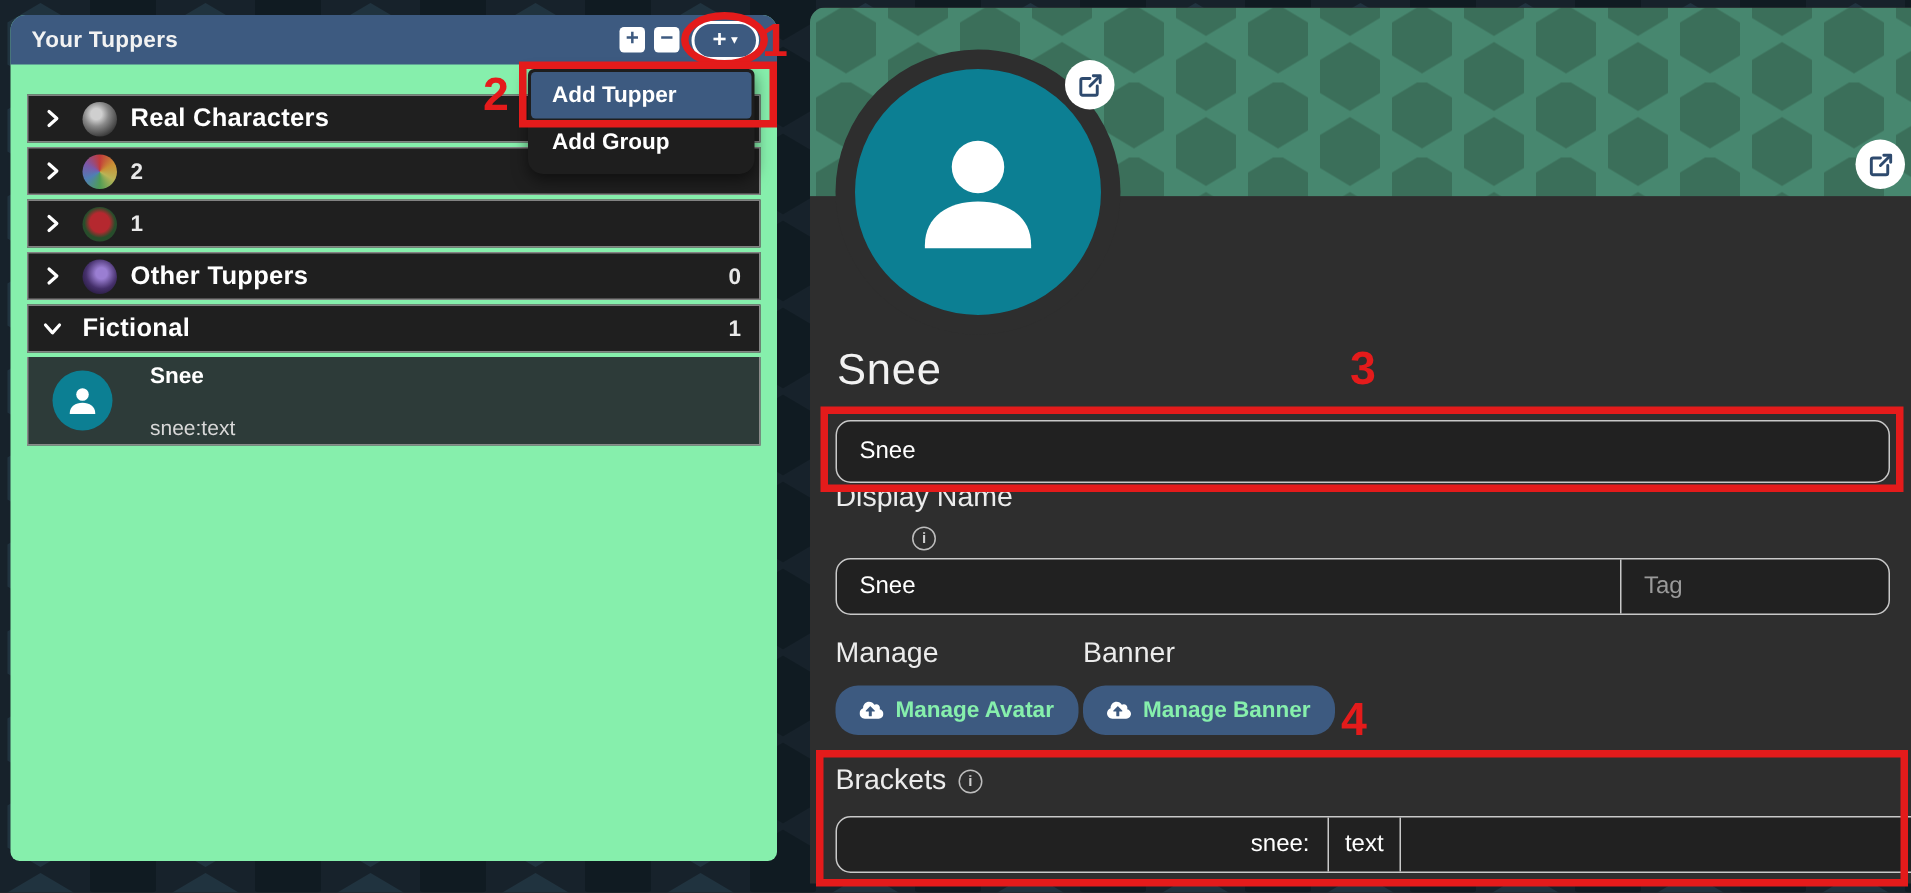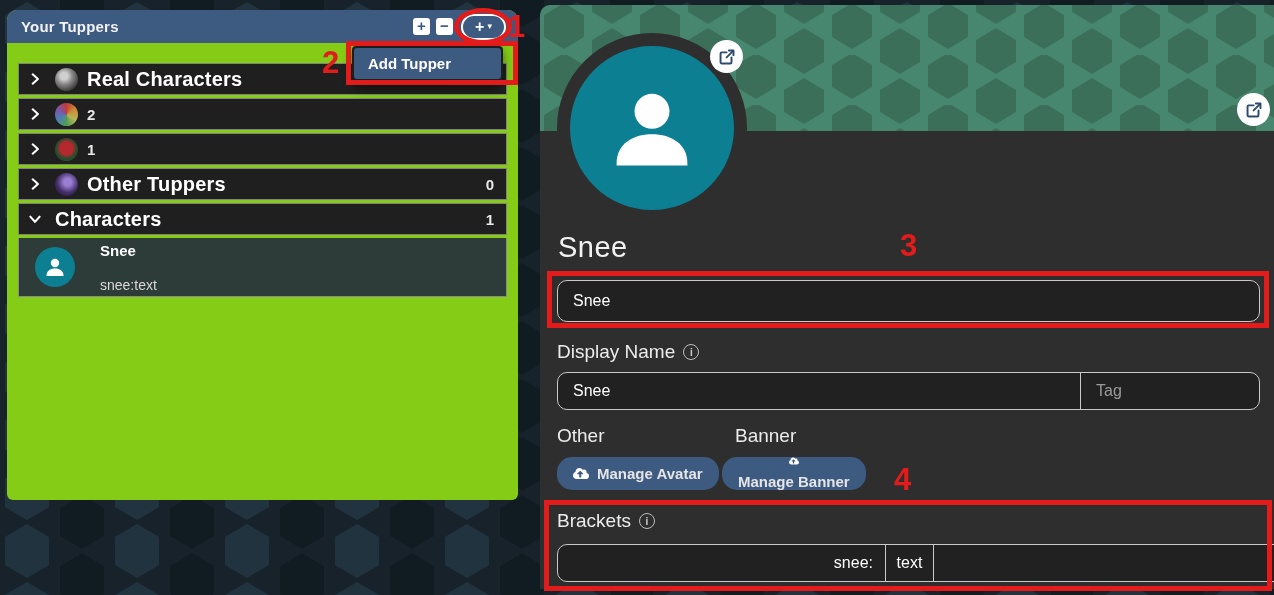--- a/index.html
+++ b/index.html
@@ -1,22 +1,22 @@
 <!DOCTYPE html>
 <html><head>
 <meta charset="utf-8">
 <style>
   * { margin:0; padding:0; box-sizing:border-box; }
   html,body { width:1274px; height:595px; overflow:hidden; }
   body { font-family:"Liberation Sans", sans-serif; background:#17222b; position:relative; }
   .bg-svg { position:absolute; inset:0; z-index:0; }
 
   
-  .left-panel { position:absolute; left:7px; top:10px; width:511px; height:490px;
-    background:#84cc16; border-radius:10px 10px 6px 6px; z-index:2; }
+  .left-panel { position:absolute; left:7px; top:10px; width:511px; height:564px;
+    background:#86efac; border-radius:10px 10px 6px 6px; z-index:2; }
   .lp-header { height:33px; background:#3d5a80; border-radius:10px 10px 0 0;
     display:flex; align-items:center; padding:0 12px 0 14px; }
   .lp-title { color:#f2f2f2; font-size:15px; font-weight:bold; letter-spacing:.2px; flex:1; }
   .sq-btn { width:17px; height:17px; background:#fff; color:#3d5a80; border-radius:3px;
     font-size:15px; font-weight:bold; line-height:16px; text-align:center; margin-left:6px; cursor:pointer; }
   .pill-btn { margin-left:8px; width:45px; height:26px; border:2px solid #fff; border-radius:14px;
     background:transparent; color:#fff; display:flex; align-items:center; justify-content:center;
     gap:3px; cursor:pointer; }
   .pill-plus { font-size:16px; font-weight:bold; line-height:1; }
   .pill-caret { font-size:9px; line-height:1; }
@@ -25,21 +25,21 @@
   .group-row { height:32px; background:#1f1f1f; border:1px solid #828282; margin-bottom:3px;
     display:flex; align-items:center; padding:0 12px 0 9px; cursor:pointer; }
   .chev { width:15px; height:15px; flex:0 0 15px; display:flex; align-items:center; }
   .chev svg { width:14px; height:14px; }
   .chev.down svg { transform:rotate(90deg); }
   .g-avatar { width:23px; height:23px; border-radius:50%; margin:0 9px 0 12px; flex:0 0 23px; }
   .g-avatar.real { background:radial-gradient(circle at 40% 35%, #cfcfcf 0 18%, #8a8a8a 40%, #3c3c3c 75%); }
   .g-avatar.fict { background:conic-gradient(#c23a3a,#c98f35,#b9b457,#4f9c55,#4f7fb5,#7b57a8,#c23a3a); }
   .g-avatar.snee-g { background:radial-gradient(circle at 50% 45%, #b5282f 0 38%, #274d2b 60%); }
   .g-avatar.other { background:radial-gradient(circle at 55% 40%, #9a7ed2 0 20%, #45306b 55%, #1d1430 90%); }
-  .g-name { color:#fff; font-size:20px; font-weight:bold; flex:1; letter-spacing:.2px; }
+  .g-name { color:#fff; font-size:17px; font-weight:bold; flex:1; letter-spacing:.2px; }
   .g-name.no-avatar { margin-left:12px; }
   .g-count { color:#e8e8e8; font-size:15px; font-weight:bold; }
 
   .tupper-item { height:59px; background:#2d3b39; border:1px solid #8a8a8a; border-top:none;
     margin-top:0px; display:flex; align-items:center; padding:0 12px 0 16px; cursor:pointer; }
   .t-avatar { width:40px; height:40px; border-radius:50%; background:#0c7f93; flex:0 0 40px;
     display:flex; align-items:center; justify-content:center; }
   .t-avatar svg { width:24px; height:24px; }
   .t-text { margin-left:25px; }
   .t-name { color:#fff; font-size:15px; font-weight:bold; }
@@ -69,35 +69,35 @@
 
   .profile-title { position:absolute; left:18px; top:226px; color:#f2f2f2; font-size:29px;
     font-weight:400; letter-spacing:.5px; }
   .field { position:absolute; background:#212121; border:1px solid #c9c9c9; border-radius:10px;
     color:#fff; font-size:16px; }
   input.fld { background:transparent; border:none; outline:none; color:#fff; font-size:16px;
     font-family:"Liberation Sans", sans-serif; width:100%; height:100%; padding:0 15px; }
   input.fld::placeholder { color:#9a9a9a; }
   .name-field { left:17px; top:275px; width:703px; height:42px; }
   .label-row { position:absolute; color:#ececec; font-size:19px; display:flex; align-items:center; gap:8px; }
-  .lbl-display { left:17px; top:336px; }
+  .lbl-display { left:17px; top:316px;flex-direction:column; }
   .lbl-avatar { left:17px; top:420px; }
-  .lbl-banner { left:182px; top:420px;margin-left:13px; }
+  .lbl-banner { left:182px; top:420px; }
   .lbl-brackets { left:17px; top:505px; }
   .info { width:16px; height:16px; border:1px solid #bdbdbd; border-radius:50%; color:#cfcfcf;
     font-size:10px; display:flex; align-items:center; justify-content:center; font-weight:bold; cursor:pointer; }
   .group-field { left:17px; top:367px; width:703px; height:38px; display:flex; }
   .group-field .cell-main { flex:0 0 523px; border-right:1px solid #c9c9c9; display:flex; }
   .group-field .cell-tag { flex:1; display:flex; }
   .btn { position:absolute; height:33px; background:#3d5a80; border:none; border-radius:15px;
-    color:#e5e5e5; font-size:15px; font-weight:bold; display:flex; align-items:center; gap:8px;
+    color:#86efac; font-size:15px; font-weight:bold; display:flex; align-items:center; gap:8px;
     padding:0 16px; cursor:pointer; font-family:"Liberation Sans", sans-serif; }
   .btn svg { width:16px; height:13px; }
   .btn-avatar { left:17px; top:452px; }
-  .btn-banner { left:182px; top:452px;flex-direction:column; }
+  .btn-banner { left:182px; top:452px; }
   .brackets-field { left:17px; top:539px; width:755px; height:38px; display:flex; }
   .br-left { flex:0 0 327px; }
   .br-left input { text-align:right; padding-right:12px; }
   .br-token { flex:0 0 49px; border-left:1px solid #c9c9c9; border-right:1px solid #c9c9c9;
     display:flex; align-items:center; justify-content:center; color:#fff; font-size:16px; }
   .br-right { flex:1; }
 
   
   .anno { position:absolute; z-index:40; pointer-events:none; }
   .anno-box { border:5px solid #e41b1b; }
@@ -176,41 +176,42 @@
       <span class="g-avatar other"></span>
       <span class="g-name">Other Tuppers</span>
       <span class="g-count">0</span>
     </div>
     <div class="group-row">
       <span class="chev down">
         <svg viewBox="0 0 24 24" fill="none" stroke="#fff" stroke-width="3.6" stroke-linecap="round" stroke-linejoin="round">
             <polyline points="8 4 17 12 8 20"></polyline>
           </svg>
       </span>
-      <span class="g-name no-avatar">Characters</span>
+      <span class="g-name no-avatar">Fictional</span>
       <span class="g-count">1</span>
     </div>
 
     <div class="tupper-item">
       <span class="t-avatar">
         <svg viewBox="0 0 24 24">
             <circle cx="12" cy="8" r="4.2" fill="#fff"></circle>
             <path d="M3.5 20.5c0-4.6 3.8-7 8.5-7s8.5 2.4 8.5 7v.5h-17z" fill="#fff"></path>
           </svg>
       </span>
       <span class="t-text">
         <div class="t-name">Snee</div>
         <div class="t-brackets">snee:text</div>
       </span>
     </div>
   </div>
 </div>
 
 <div class="dropdown">
   <div class="dd-item hl">Add Tupper</div>
+  <div class="dd-item">Add Group</div>
 </div>
 
 <div class="right-panel">
   <div class="banner">
     <svg width="734" height="126">
       <defs>
         <pattern id="bnHex" width="96" height="50" patternUnits="userSpaceOnUse">
           <rect width="96" height="50" fill="#47876f"></rect>
           <path d="M24 -2 L44 10 L44 32 L24 44 L4 32 L4 10 Z" fill="#3b6f5a"></path>
           <path d="M72 23 L92 35 L92 57 L72 69 L52 57 L52 35 Z" fill="#3b6f5a"></path>
@@ -255,21 +256,21 @@
   </div>
   <div class="field group-field">
     <span class="cell-main">
       <input class="fld" type="text" value="Snee" style="">
     </span>
     <span class="cell-tag">
       <input class="fld" type="text" placeholder="Tag" style="">
     </span>
   </div>
 
-  <div class="label-row lbl-avatar">Other</div>
+  <div class="label-row lbl-avatar">Manage</div>
   <div class="label-row lbl-banner">Banner</div>
 
   <button class="btn btn-avatar">
     <svg viewBox="0 0 640 512" fill="#fff">
         <path d="M537.6 226.6c4.1-10.7 6.4-22.4 6.4-34.6 0-53-43-96-96-96-19.7 0-38.1 6-53.3 16.2C367 64.2 315.3 32 256 32c-88.4 0-160 71.6-160 160 0 2.7.1 5.4.2 8.1C40.2 219.8 0 273.2 0 336c0 79.5 64.5 144 144 144h368c70.7 0 128-57.3 128-128 0-61.9-44-113.6-102.4-125.4zM393.4 288H328v112c0 8.8-7.2 16-16 16h-48c-8.8 0-16-7.2-16-16V288h-65.4c-14.3 0-21.4-17.2-11.3-27.3l105.4-105.4c6.2-6.2 16.4-6.2 22.6 0l105.4 105.4c10.1 10.1 2.9 27.3-11.3 27.3z"></path>
       </svg>
     <span>Manage Avatar</span>
   </button>
   <button class="btn btn-banner">
     <svg viewBox="0 0 640 512" fill="#fff">

